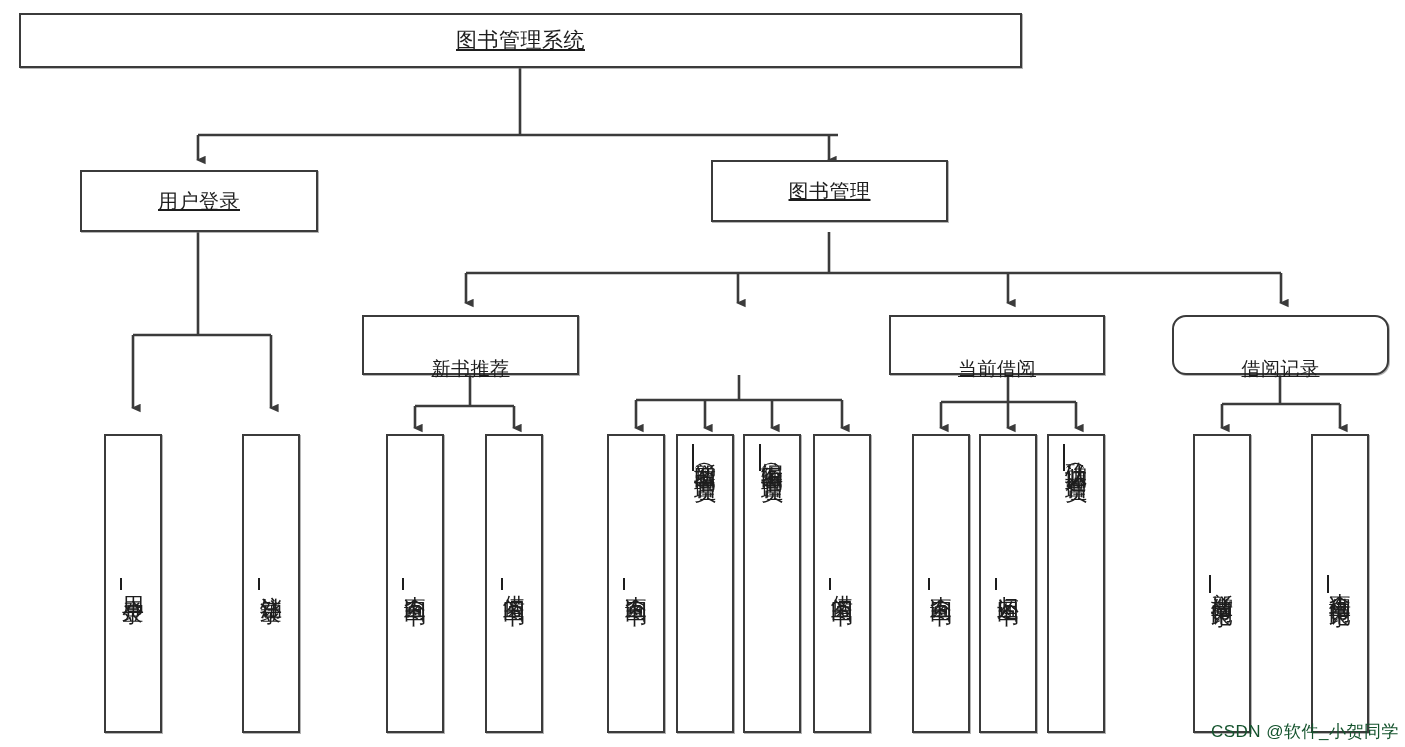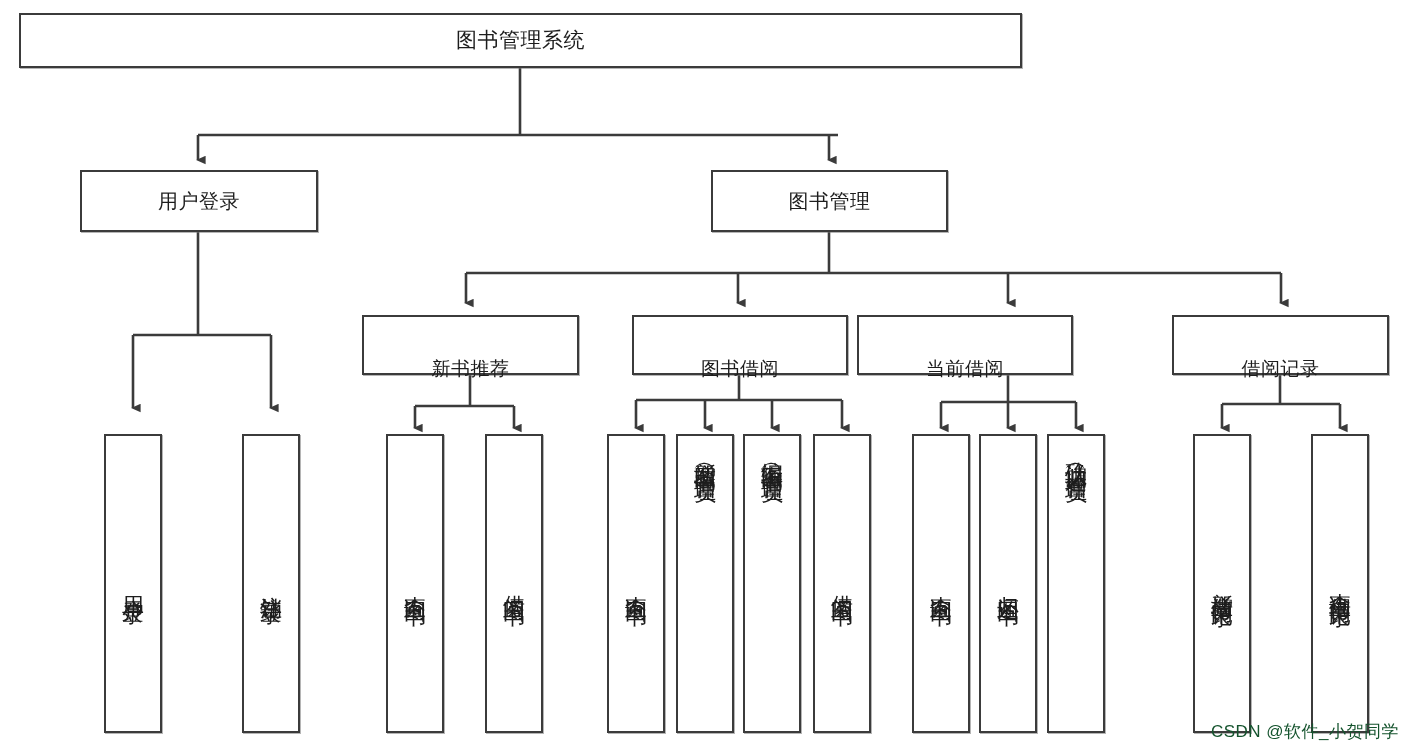--- a/index.html
+++ b/index.html
@@ -29,20 +29,21 @@
     position: absolute;
     box-sizing: border-box;
     background: #ffffff;
     border: 2px solid #3b3b3b;
     box-shadow: 1px 1px 0 0 rgba(120,120,120,0.55);
     display: flex;
     align-items: center;
     justify-content: center;
     color: #1d1d1d;
     z-index: 2;
+    text-decoration: underline;
   }
   .node .label {
     font-size: 20px;
     line-height: 1.25;
     letter-spacing: 0.5px;
     white-space: nowrap;
   }
   .node.root .label { font-size: 21px; }
   .node.l1 .label { font-size: 20px; }
   .node.l2 .label { font-size: 19px; margin-top: 48px; }
@@ -132,34 +133,31 @@
     </g>
   </svg>
 
   <div class="node root" style="left:19px; top:13px; width:1003px; height:55px;">
     <span class="label">图书管理系统</span>
   </div>
 
   <div class="node l1" style="left:80px; top:170px; width:238px; height:62px;">
     <span class="label">用户登录</span>
   </div>
-  <div class="node l1" style="left:711px; top:170px; width:237px; height:62px;">
+  <div class="node l1" style="left:711px; top:160px; width:237px; height:62px;">
     <span class="label">图书管理</span>
   </div>
 
   <div class="node l2" style="left:362px; top:315px; width:217px; height:60px;">
     <span class="label">新书推荐</span>
   </div>
-  <div class="node l2" style="left:632px; top:315px; width:216px; height:60px;">
-    <span class="label">图书借阅</span>
-  </div>
-  <div class="node l2" style="left:857px; top:315px; width:216px; height:60px;">
+  <div class="node l2" style="left:889px; top:315px; width:216px; height:60px;">
     <span class="label">当前借阅</span>
   </div>
-  <div class="node l2" style="left:1172px; top:315px; width:217px; height:60px;">
+  <div class="node l2" style="left:1172px; top:315px; width:217px; height:60px;border-radius:14px;">
     <span class="label">借阅记录</span>
   </div>
 
   <div class="node leaf center-text" style="left:104px; top:434px; width:58px; height:299px;">
     <span class="label">用户登录</span>
   </div>
   <div class="node leaf center-text" style="left:242px; top:434px; width:58px; height:299px;">
     <span class="label">注销登录</span>
   </div>
 

